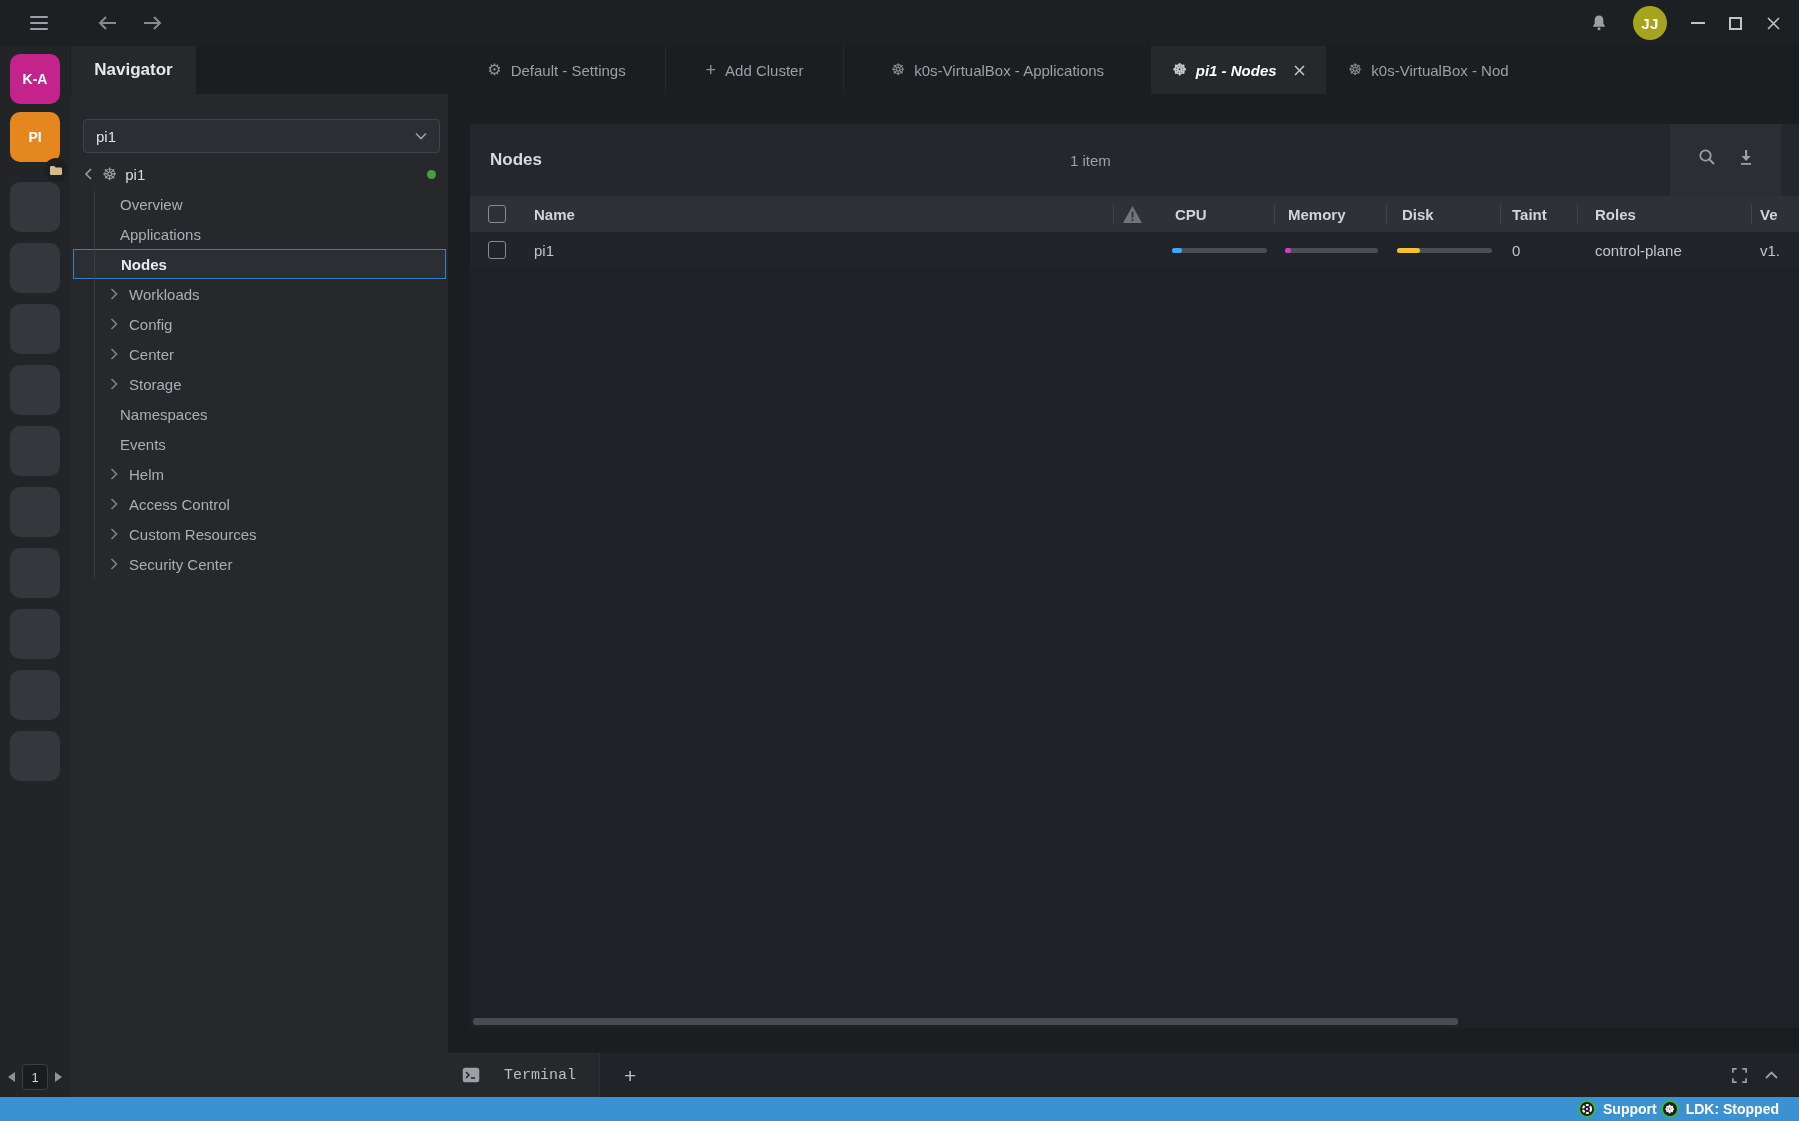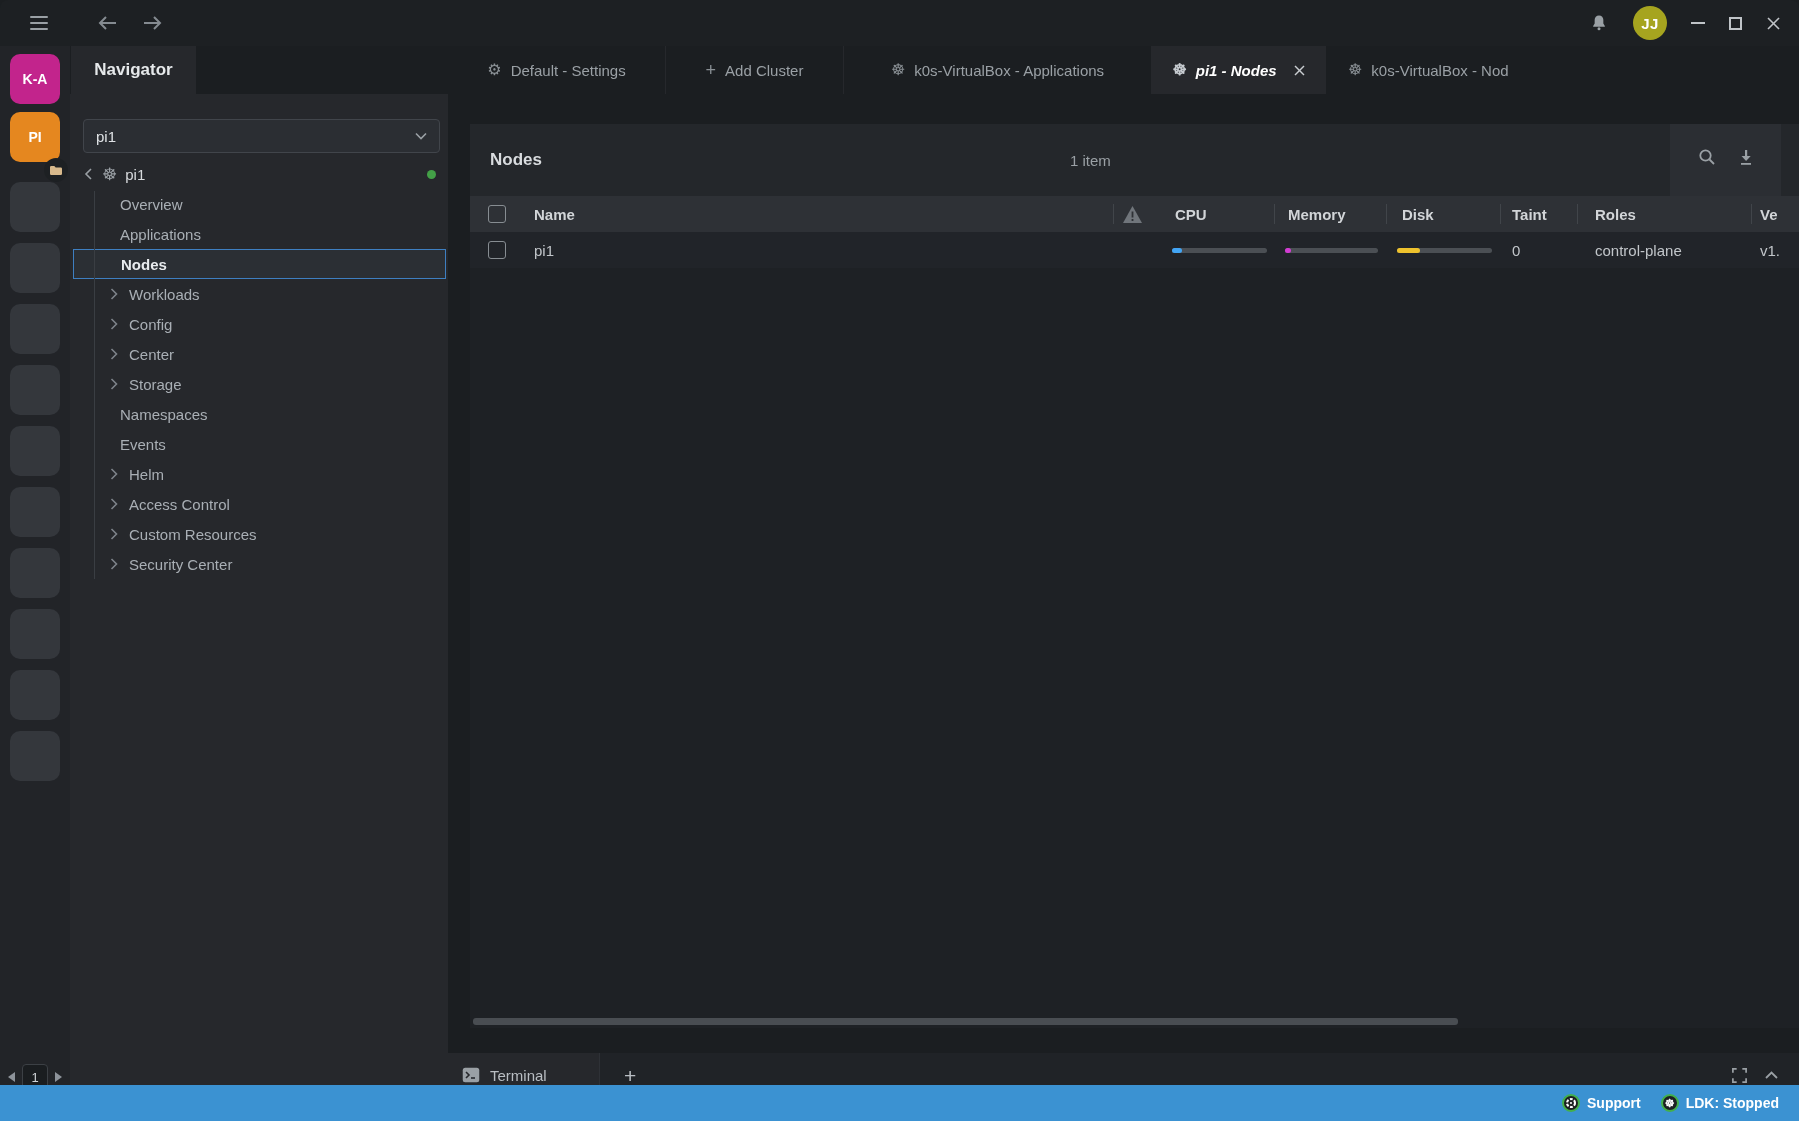--- a/index.html
+++ b/index.html
@@ -98,29 +98,29 @@
   .hdiv { position:absolute; top:8px; height:20px; width:1px; background:#41454a; }
   .checkbox { width:18px; height:18px; border:1.5px solid #878d92; border-radius:3px; background:transparent; cursor:pointer; }
   .bar { position:absolute; top:16px; height:5px; border-radius:3px; background:#4b4f54; }
   .b-cpu{left:702px;width:95px;} .b-mem{left:815px;width:93px;} .b-disk{left:927px;width:95px;}
   .bar-fill { height:5px; border-radius:3px; }
   .f-cpu{background:#42a5f5;} .f-mem{background:#d33bd3;} .f-disk{background:#eec22d;}
   .scroll-thumb { position:absolute; left:3px; bottom:3px; width:985px; height:7px; border-radius:3px; background:#494d52; cursor:grab; }
 
   
   .dock { height:44px; background:#202327; display:flex; align-items:center; }
-  .term-tab { width:152px; height:100%; background:#26282c; display:flex; align-items:center; gap:10px;
-    padding-left:14px; border-right:1px solid #2e3136; cursor:pointer; }
+  .term-tab { width:152px; height:100%; background:#26282c; display:flex; align-items:center; gap:24px;
+    padding-left:14px; border-right:1px solid #2e3136; cursor:pointer;font-family:Liberation Mono, monospace; }
   .term-label { color:#b9bec3; font-size:15px; }
   .dock-plus { margin-left:24px; color:#b9bec3; font-size:21px; font-weight:400; cursor:pointer; line-height:1; }
   .dock-right { margin-left:auto; display:flex; align-items:center; gap:16px; margin-right:20px; color:#9aa0a5; }
 
   
-  .statusbar { position:absolute; left:0; bottom:0; width:1799px; height:36px; background:#3b92d2;
-    display:flex; align-items:center; justify-content:flex-end; gap:20px; padding-right:20px; }
+  .statusbar { position:absolute; left:0; bottom:0; width:1799px; height:24px; background:#3b92d2;
+    display:flex; align-items:center; justify-content:flex-end; gap:4px; padding-right:20px; }
   .sb-item { display:flex; align-items:center; gap:7px; color:#fff; font-size:14px; font-weight:700; cursor:pointer; }
   .sb-ring { width:18px; height:18px; border-radius:50%; border:2px solid #43b04a; background:#1d2023;
     display:flex; align-items:center; justify-content:center; }
   .sb-ring .wheel-glyph { font-size:11px; color:#fff; }
 </style>
 </head>
 <body>
 
 <div class="titlebar">
   <div class="icon-btn menu-btn">

